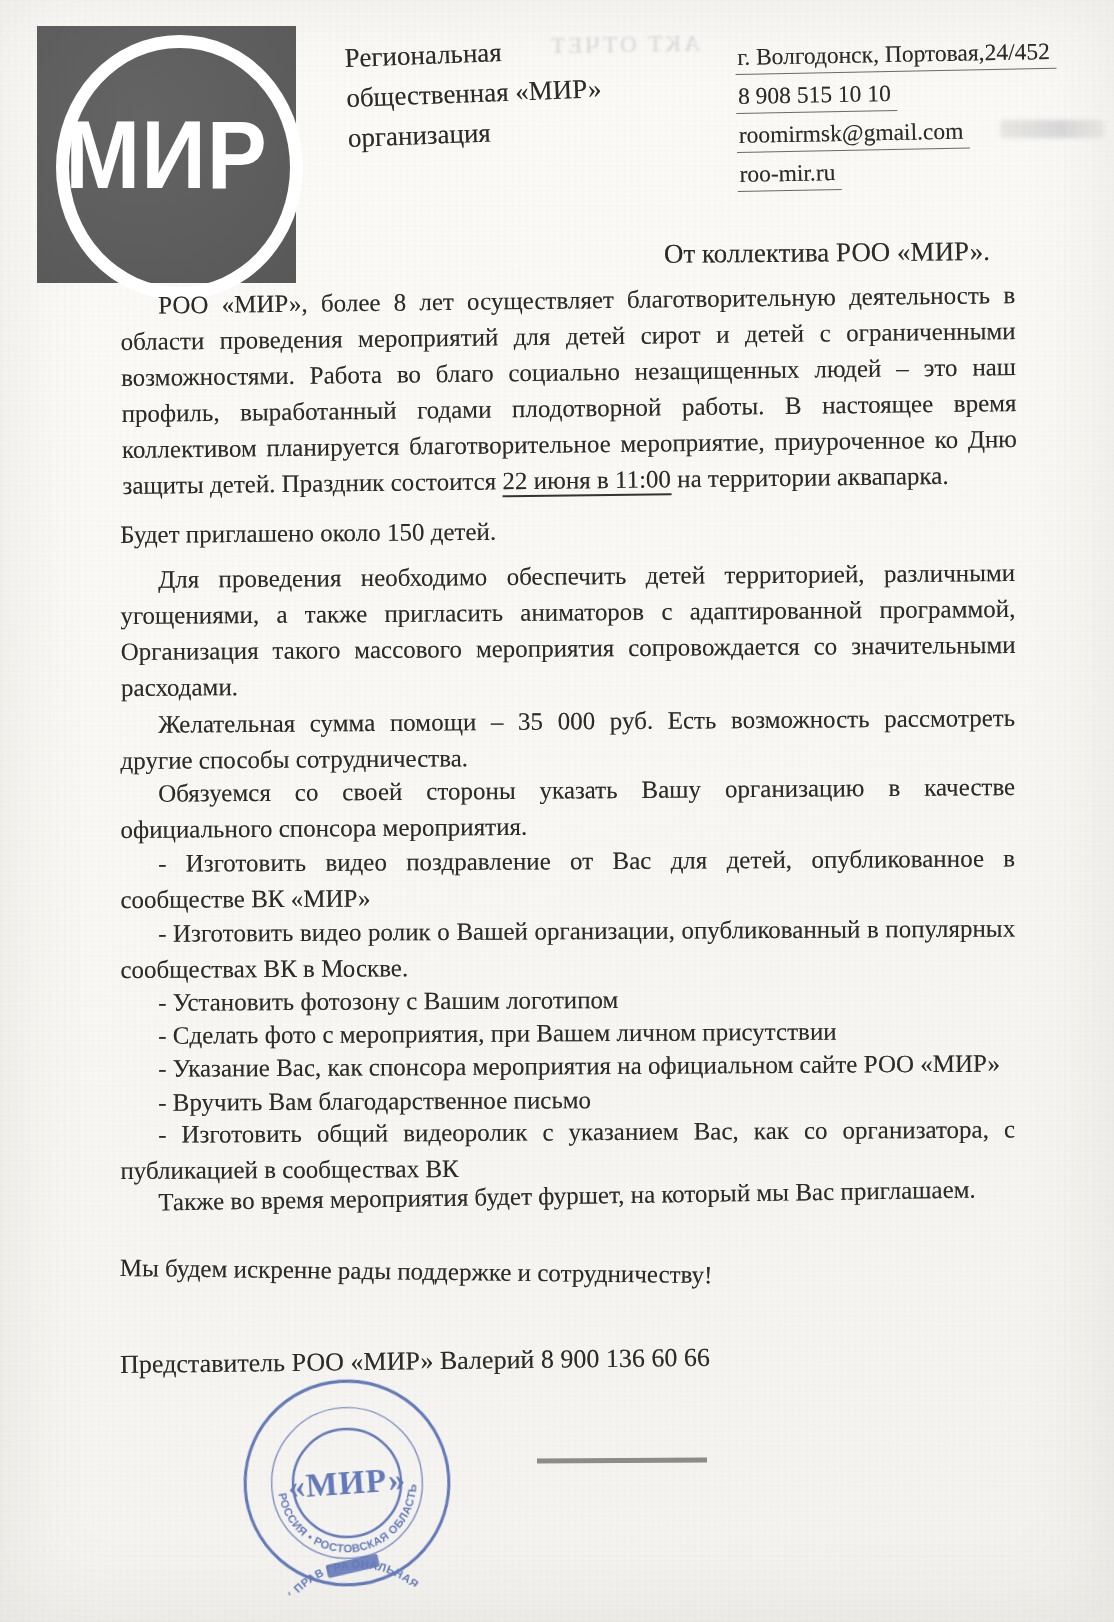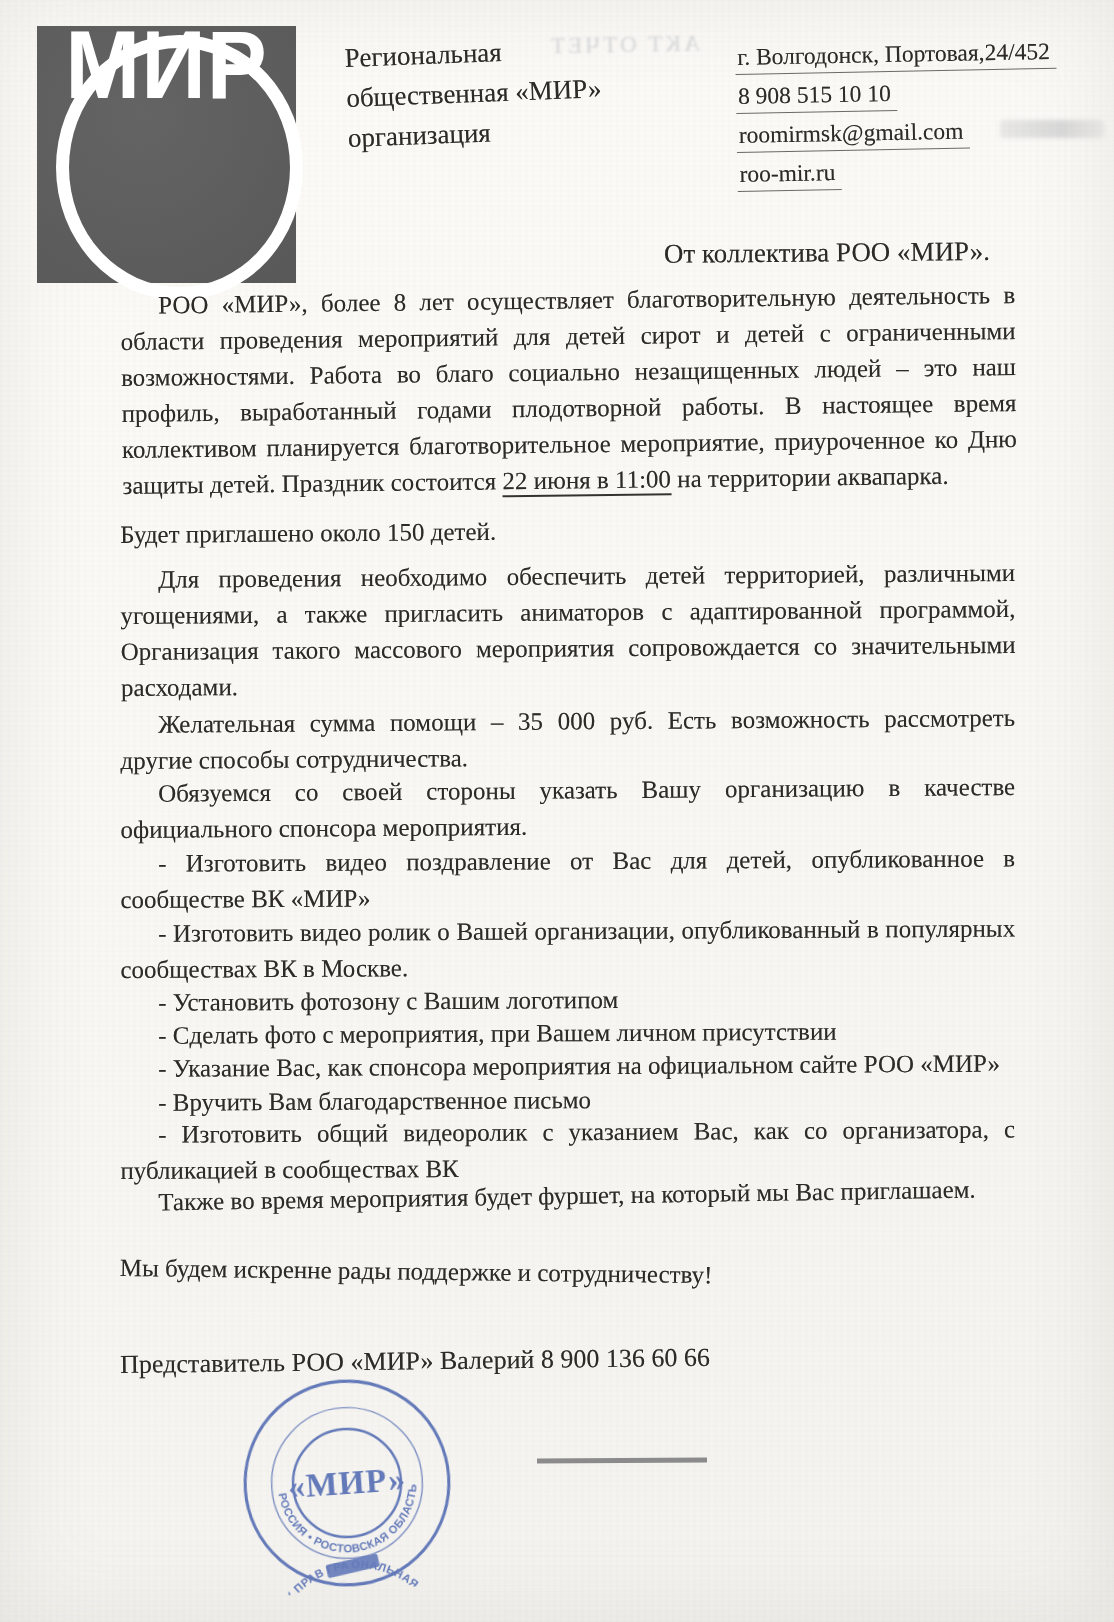--- a/index.html
+++ b/index.html
@@ -11,21 +11,21 @@
     color:#2d2b28;
   }
   .grain{position:absolute;inset:0;pointer-events:none;
     background:repeating-linear-gradient(0deg,rgba(90,85,80,.012) 0 2px,transparent 2px 5px),
                repeating-linear-gradient(90deg,rgba(90,85,80,.01) 0 3px,transparent 3px 7px);}
   .txt{text-shadow:0 0 .6px rgba(45,42,38,.45);}
 
   
   .logo{position:absolute;left:37px;top:26px;width:259px;height:257px;
     background:radial-gradient(circle at 40% 35%,#646464 0%,#5d5d5d 60%,#585858 100%);
-    display:flex;justify-content:center;}
+    display:flex;align-items:center;justify-content:center;}
   .logo-ring{position:absolute;left:7.5%;top:3.5%;width:85%;height:93%;
     border:13px solid #fff;border-radius:50%;}
   .logo-text{position:relative;color:#fff;font-family:"Liberation Sans",sans-serif;
     font-weight:700;font-size:90px;letter-spacing:1px;transform:scaleY(1.08);line-height:1;}
 
   .org-name{position:absolute;left:344px;top:38px;width:330px;font-size:27px;line-height:40px;
     transform:rotate(-2.2deg);transform-origin:left top;}
   .contacts{position:absolute;left:735px;top:44px;width:330px;font-size:23.5px;
     transform:rotate(-1.1deg);transform-origin:left top;}
   .contact-line{display:inline-block;border-bottom:1.6px solid rgba(60,58,55,.75);

